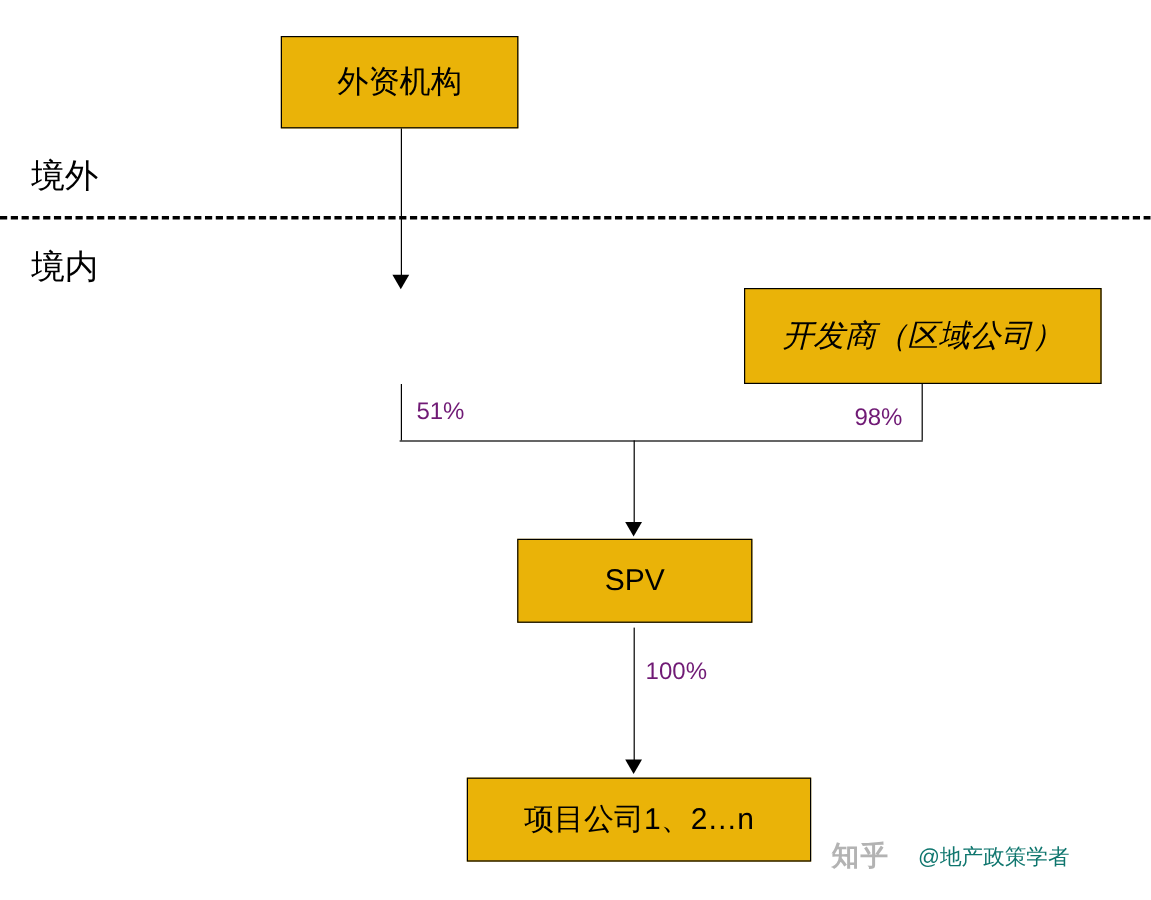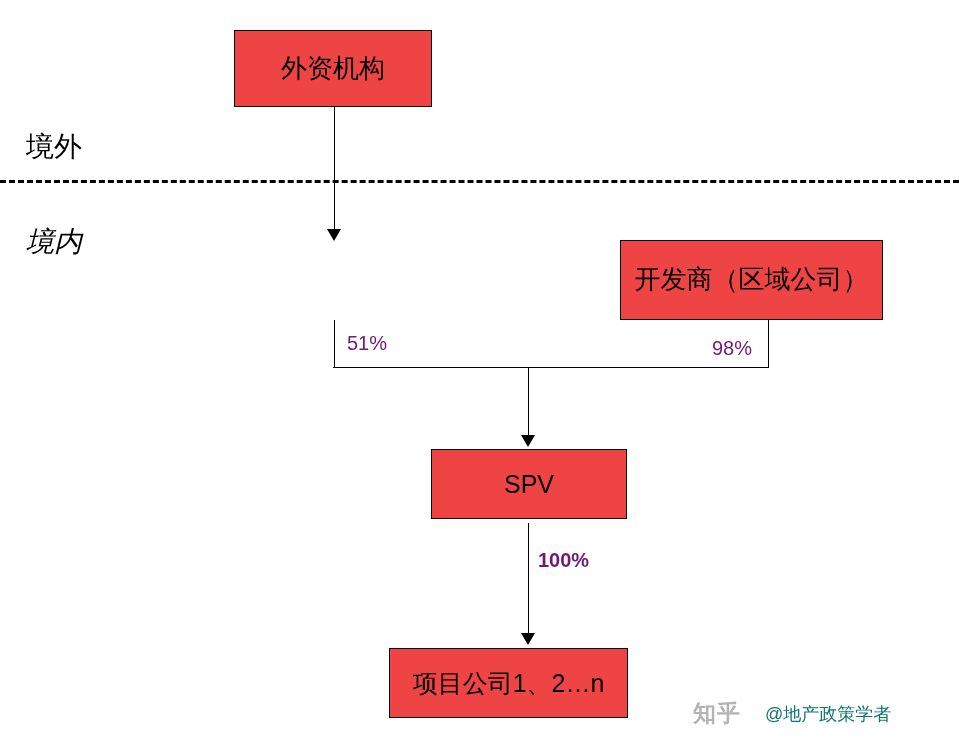--- a/index.html
+++ b/index.html
@@ -12,71 +12,72 @@
     width: 959px;
     height: 750px;
     background: #ffffff;
     font-family: "Liberation Sans", "DejaVu Sans", sans-serif;
     overflow: hidden;
   }
   .node {
     position: absolute;
     box-sizing: border-box;
     border: 1.5px solid #000000;
-    background: #ef4444;
+    background: #eab308;
     display: flex;
     align-items: center;
     justify-content: center;
     color: #000000;
     text-align: center;
     line-height: 1.2;
   }
   .node-label {
     display: block;
   }
   
   #node-foreign-institution {
     left: 234px; top: 30px; width: 198px; height: 77px;
     font-size: 26px;
   }
   #node-wfoe {
     left: 234px; top: 243px; width: 202px; height: 77px;
     font-size: 25px;
   }
   #node-developer {
-    left: 620px; top: 240px; width: 263px; height: 80px;
+    left: 620px; top: 240px; width: 298px; height: 80px;
     font-size: 26px;
+    font-style: italic;
   }
   #node-spv {
     left: 431px; top: 449px; width: 196px; height: 70px;
     font-size: 25px;
     align-items: center;
   }
   #node-project-companies {
-    left: 389px; top: 648px; width: 239px; height: 70px;
+    left: 389px; top: 648px; width: 287px; height: 70px;
     font-size: 25px;
   }
 
   
   .boundary {
     position: absolute;
     left: 0;
     top: 180px;
     width: 959px;
     height: 0;
     border-top: 3px dashed #000000;
   }
   .boundary-label {
     position: absolute;
     font-size: 28px;
     color: #000000;
     white-space: nowrap;
   }
   #label-offshore { left: 26px; top: 128px; }
-  #label-onshore  { left: 26px; top: 223px; font-style: italic; }
+  #label-onshore  { left: 26px; top: 204px; }
 
   
   .vline {
     position: absolute;
     width: 0;
     border-left: 1.5px solid #000000;
   }
   .hline {
     position: absolute;
     height: 0;
@@ -109,21 +110,21 @@
   #arrow-spv-proj { left: 521px; top: 633px; }
 
   .edge-label {
     position: absolute;
     font-size: 20px;
     color: #701a75;
     white-space: nowrap;
   }
   #label-51 { left: 347px; top: 332px; }
   #label-49 { left: 712px; top: 337px; }
-  #label-100 { left: 538px; top: 549px; font-weight: bold; }
+  #label-100 { left: 538px; top: 549px; }
 
   
   #watermark {
     position: absolute;
     left: 693px;
     top: 698px;
     display: flex;
     align-items: center;
     gap: 24px;
     color: #b3b3b3;

